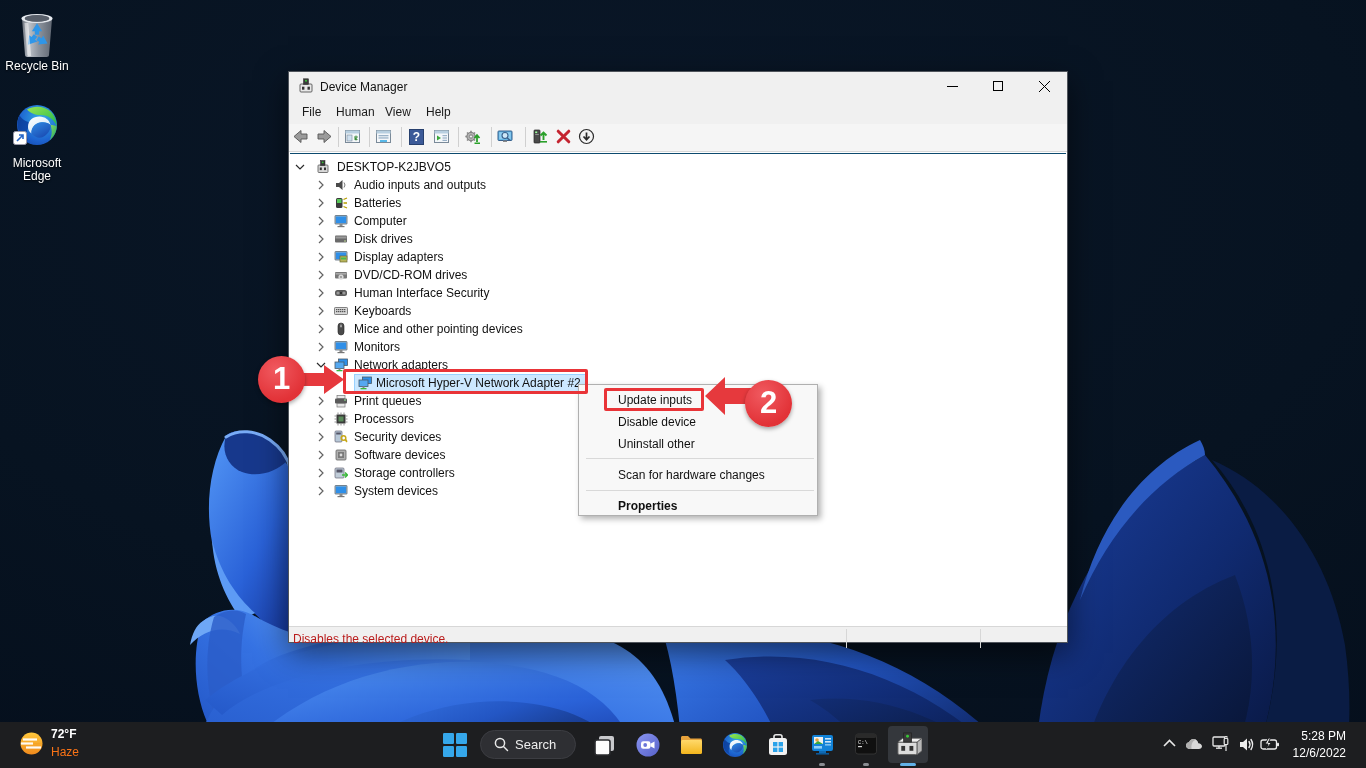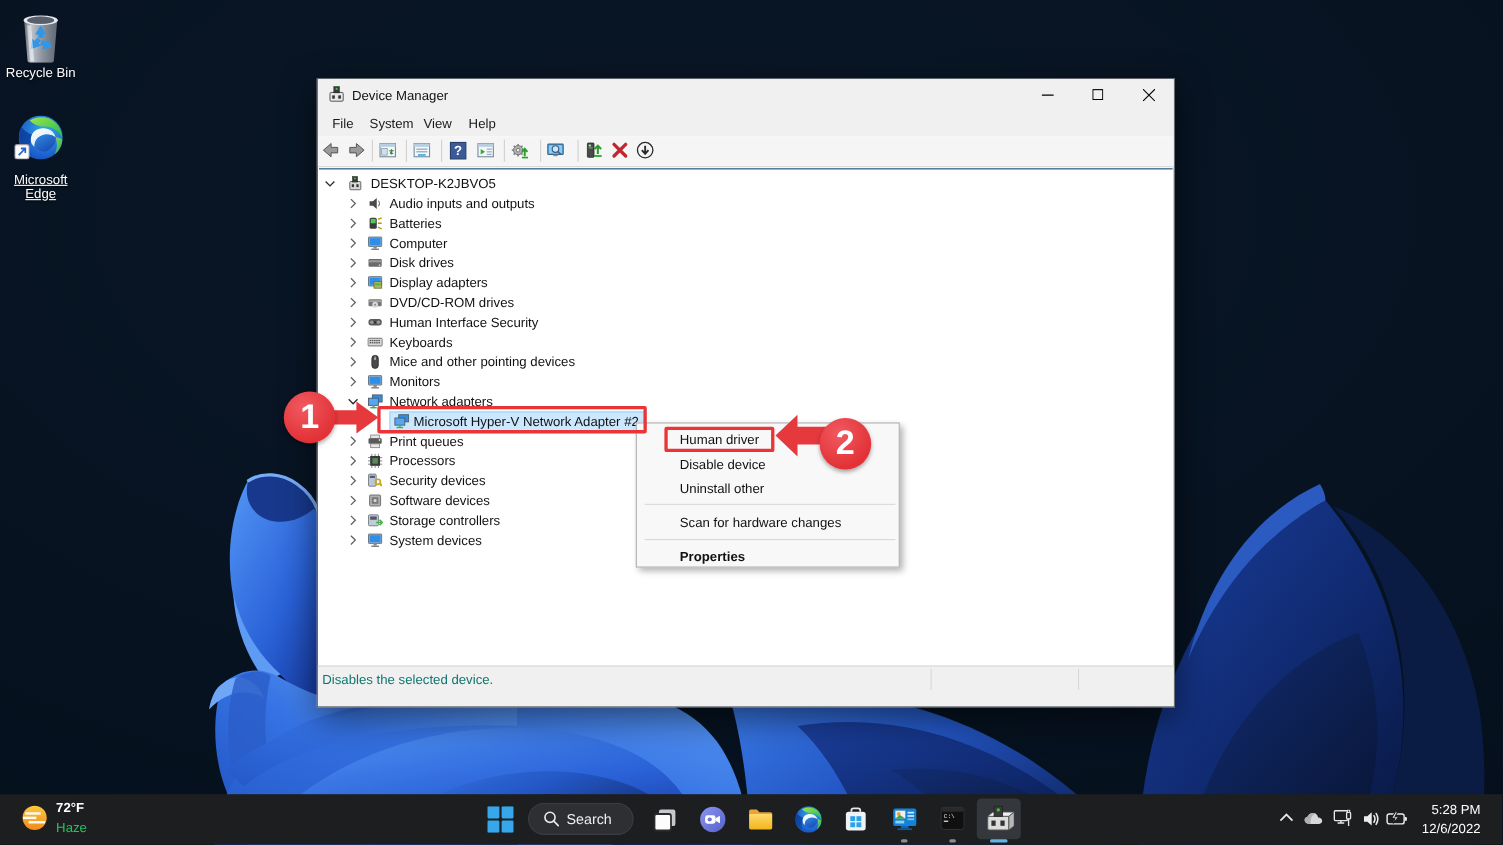--- a/index.html
+++ b/index.html
@@ -21,22 +21,22 @@
 #toolbar{height:27px;background:#f5f5f5;border-bottom:1px solid #d7d7d7;position:relative;}
 #toolbar svg{position:absolute;top:4px;}
 .tsep{position:absolute;top:3px;width:1px;height:20px;background:#d0d0d0;}
 #tree{position:absolute;left:1px;top:81px;right:1px;bottom:24px;background:#fff;
  border-top:1px solid #0c4a6e;overflow:hidden;}
 .row{position:absolute;left:0;width:100%;height:18px;font-size:12px;color:#111;}
 .row svg{position:absolute;top:2px;}
 .row .lbl{position:absolute;top:2px;white-space:nowrap;}
 #selhl{position:absolute;left:64px;top:0px;width:232px;height:18px;
  background:#cce8ff;border:1px solid #99d1ff;box-sizing:border-box;}
-#status{position:absolute;left:0;bottom:0;width:778px;height:37px;background:#f0f0f0;
- border-top:1px solid #d7d7d7;font-size:12px;color:#0f766e;box-sizing:border-box;}
+#status{position:absolute;left:0;bottom:0;width:778px;height:16px;background:#f0f0f0;
+ border-top:1px solid #d7d7d7;font-size:12px;color:#b91c1c;box-sizing:border-box;}
 #status .txt{position:absolute;left:4px;top:5px;}
 .ssep{position:absolute;top:2px;width:1px;height:19px;background:#d7d7d7;}
 
 #ctx{position:absolute;left:578px;top:384px;width:240px;height:132px;
  background:#f8f8f8;border:1px solid #b0b0b0;box-sizing:border-box;
  box-shadow:3px 3px 6px rgba(0,0,0,.3);font-size:12px;color:#111;}
 #ctx .mi{position:absolute;left:39px;white-space:nowrap;}
 #ctx .msep{position:absolute;left:7px;right:3px;height:1px;background:#d9d9d9;}
 
 .abox{position:absolute;border:3px solid #e93438;box-sizing:border-box;border-radius:2px;}
@@ -167,21 +167,21 @@
 <path d="M 10,4.5 C 17,0.3 27,0.6 33.5,6.5 C 37.6,10.5 39.9,16 39.8,21.5 C 37.5,14.5 31,10 23.5,10 C 18,10 13,8 10,4.5 Z" fill="url(#egGreen)"></path>
 <path d="M 39.8,21.5 C 39.5,27 36.8,32 32.5,35.3 C 35,31 35.5,26 33.5,20 C 36,20 38.5,20.5 39.8,21.5 Z" fill="url(#egGreen)" opacity="0.85"></path>
 <path d="M 2.5,10.5 C 6,15.5 12,18.5 18,17.5 C 13,19.5 9.5,24 9.5,29.5 C 9.5,32 10.3,34.3 11.7,36.2 C 4.8,32.6 0.5,25.8 0.5,19.5 C 0.5,16.2 1.2,13.2 2.5,10.5 Z" fill="url(#egDark)"></path>
 <path d="M 11,22 C 11,15.5 16,11.5 22.5,11.5 C 28,11.5 32.6,15 33.5,20 C 31,17.5 27,16.6 23,17.5 C 17.5,18.8 14,23 14.5,28.5 C 12.3,27 11,24.7 11,22 Z" fill="url(#egWhite)"></path>
 <path d="M 14.5,28.5 C 14,23 17.5,18.8 23,17.5 C 27,16.6 31,17.5 33.5,20 C 34,23.5 32,27.8 28,30.8 C 24,33.8 18.2,33.2 14.5,28.5 Z" fill="url(#egCore)"></path>
 </svg>
 <svg style="position:absolute;left:13px;top:131px" width="14" height="14" viewBox="0 0 14 14">
     <rect x="0.5" y="0.5" width="13" height="13" rx="2" fill="#fff" stroke="#99a"></rect>
     <path d="M4,10 L10,4 M6,4 L10,4 L10,8" stroke="#2666c8" stroke-width="1.6" fill="none"></path>
   </svg>
-<div class="dlabel" style="left:0px;top:157px;width:74px;text-decoration:underline;">Microsoft<br>Edge</div>
+<div class="dlabel" style="left:0px;top:157px;width:74px;">Microsoft<br>Edge</div>
 
 <div id="win">
  <div id="titlebar">
   <svg id="dmico" style="position:absolute;left:9px;top:6px" width="16" height="16" viewBox="0 0 16 16">
         <rect x="2" y="6" width="12" height="8" rx="1" fill="#e8e8e8" stroke="#555" stroke-width="0.9"></rect>
         <rect x="5.5" y="0.8" width="5" height="5.6" fill="#3a3a3a" stroke="#222" stroke-width="0.5"></rect>
         <circle cx="8" cy="2.8" r="1" fill="#37c837"></circle>
         <rect x="4" y="8.7" width="2.4" height="3" fill="#333"></rect>
         <rect x="9.5" y="8.7" width="2.4" height="3" fill="#333"></rect>
       </svg>
@@ -199,21 +199,21 @@
         </div>
    <div class="capbtn">
           <svg width="11" height="11">
             <path d="M0,0 L11,11 M11,0 L0,11" stroke="#000" stroke-width="1"></path>
           </svg>
         </div>
   </div>
  </div>
  <div id="menubar">
   <span style="left:13px">File</span>
-      <span style="left:47px">System</span>
+      <span style="left:47px">Human</span>
       <span style="left:96px">View</span>
       <span style="left:137px">Help</span>
  </div>
  <div id="toolbar">
       <svg style="left:3px" width="17" height="18" viewBox="0 0 17 18">
         <path d="M9,2.5 L9,6 L15,6 L15,11 L9,11 L9,14.5 L2,8.5 Z" fill="#9a9a9a" stroke="#555" stroke-width="0.9"></path>
       </svg>
       <svg style="left:27px" width="17" height="18" viewBox="0 0 17 18">
         <path d="M8,2.5 L8,6 L2,6 L2,11 L8,11 L8,14.5 L15,8.5 Z" fill="#9a9a9a" stroke="#555" stroke-width="0.9"></path>
       </svg>
@@ -531,21 +531,21 @@
       </div>
 </div>
  <div id="status">
   <span class="txt">Disables the selected device.</span>
   <span class="ssep" style="left:557px"></span>
       <span class="ssep" style="left:691px"></span>
  </div>
 </div>
 
 <div id="ctx">
- <span class="mi" style="top:8px;">Human driver</span>
+ <span class="mi" style="top:8px;">Update inputs</span>
  <span class="mi" style="top:30px;">Disable device</span>
  <span class="mi" style="top:52px;">Uninstall other</span>
  <div class="msep" style="top:73px;"></div>
  <span class="mi" style="top:83px;">Scan for hardware changes</span>
  <div class="msep" style="top:105px;"></div>
  <span class="mi" style="top:114px;font-weight:bold;">Properties</span>
 </div>
 
 <div class="abox" style="left:343px;top:369px;width:245px;height:25px;"></div>
 <div class="abox" style="left:604px;top:388px;width:100px;height:23px;"></div>
@@ -570,21 +570,21 @@
 <g stroke="#fff" stroke-width="2.2" opacity="0.95">
         <line x1="3" y1="7.5" x2="17" y2="7.5"></line>
         <line x1="1" y1="11.5" x2="13" y2="11.5"></line>
         <line x1="6" y1="15.5" x2="21" y2="15.5"></line>
       </g>
 <g stroke="#f5a623" stroke-width="1" opacity="0.8">
         <line x1="14" y1="11.5" x2="22" y2="11.5"></line>
       </g>
     </svg>
  <div style="position:absolute;left:51px;top:5px;color:#fff;font-size:12px;font-weight:bold;">72°F</div>
- <div style="position:absolute;left:51px;top:23px;color:#22c55e;font-size:12px;">Haze</div>
+ <div style="position:absolute;left:51px;top:23px;color:#f97316;font-size:12px;">Haze</div>
  <svg class="tbi" style="left:443px;" width="24" height="24" viewBox="0 0 24 24" id="winlogo">
       <rect x="0" y="0" width="11" height="11" rx="1.2" fill="#35a7ea"></rect>
       <rect x="13" y="0" width="11" height="11" rx="1.2" fill="#35a7ea"></rect>
       <rect x="0" y="13" width="11" height="11" rx="1.2" fill="#35a7ea"></rect>
       <rect x="13" y="13" width="11" height="11" rx="1.2" fill="#35a7ea"></rect>
     </svg>
  <div id="search">
   <svg style="position:absolute;left:13px;top:6px" width="15" height="15" viewBox="0 0 15 15">
    <circle cx="6" cy="6" r="4.6" fill="none" stroke="#e8e8e8" stroke-width="1.5"></circle>
    <line x1="9.5" y1="9.5" x2="13.5" y2="13.5" stroke="#e8e8e8" stroke-width="1.5" stroke-linecap="round"></line>

